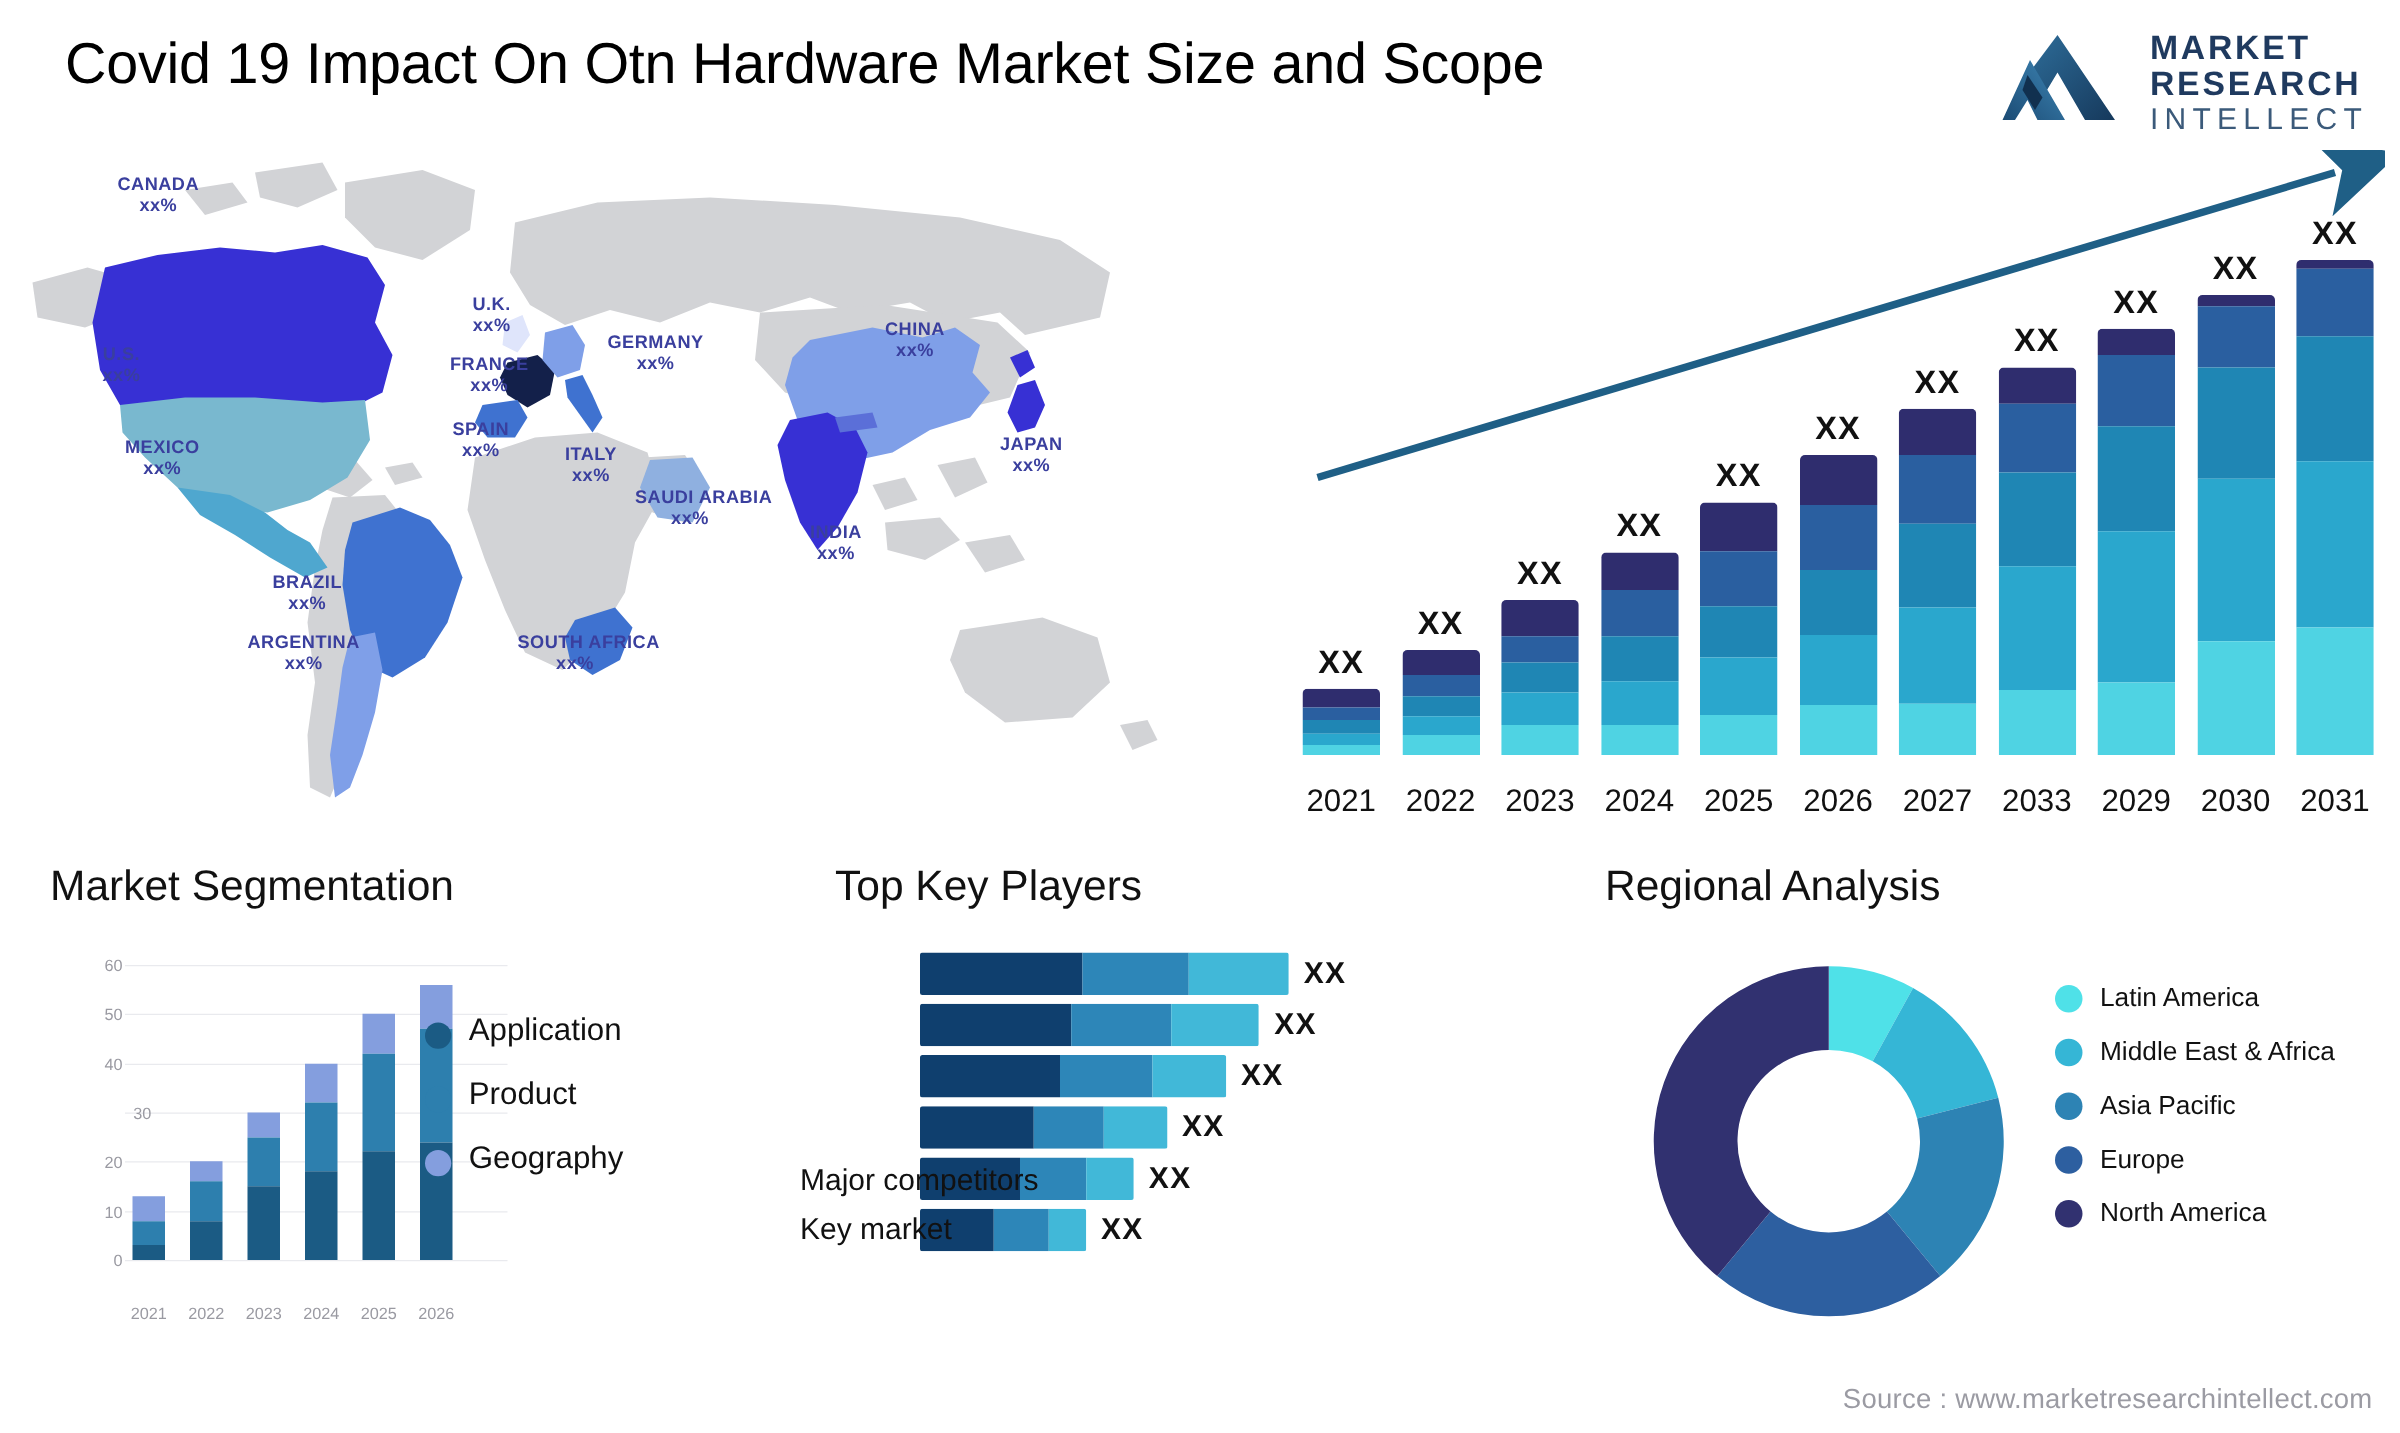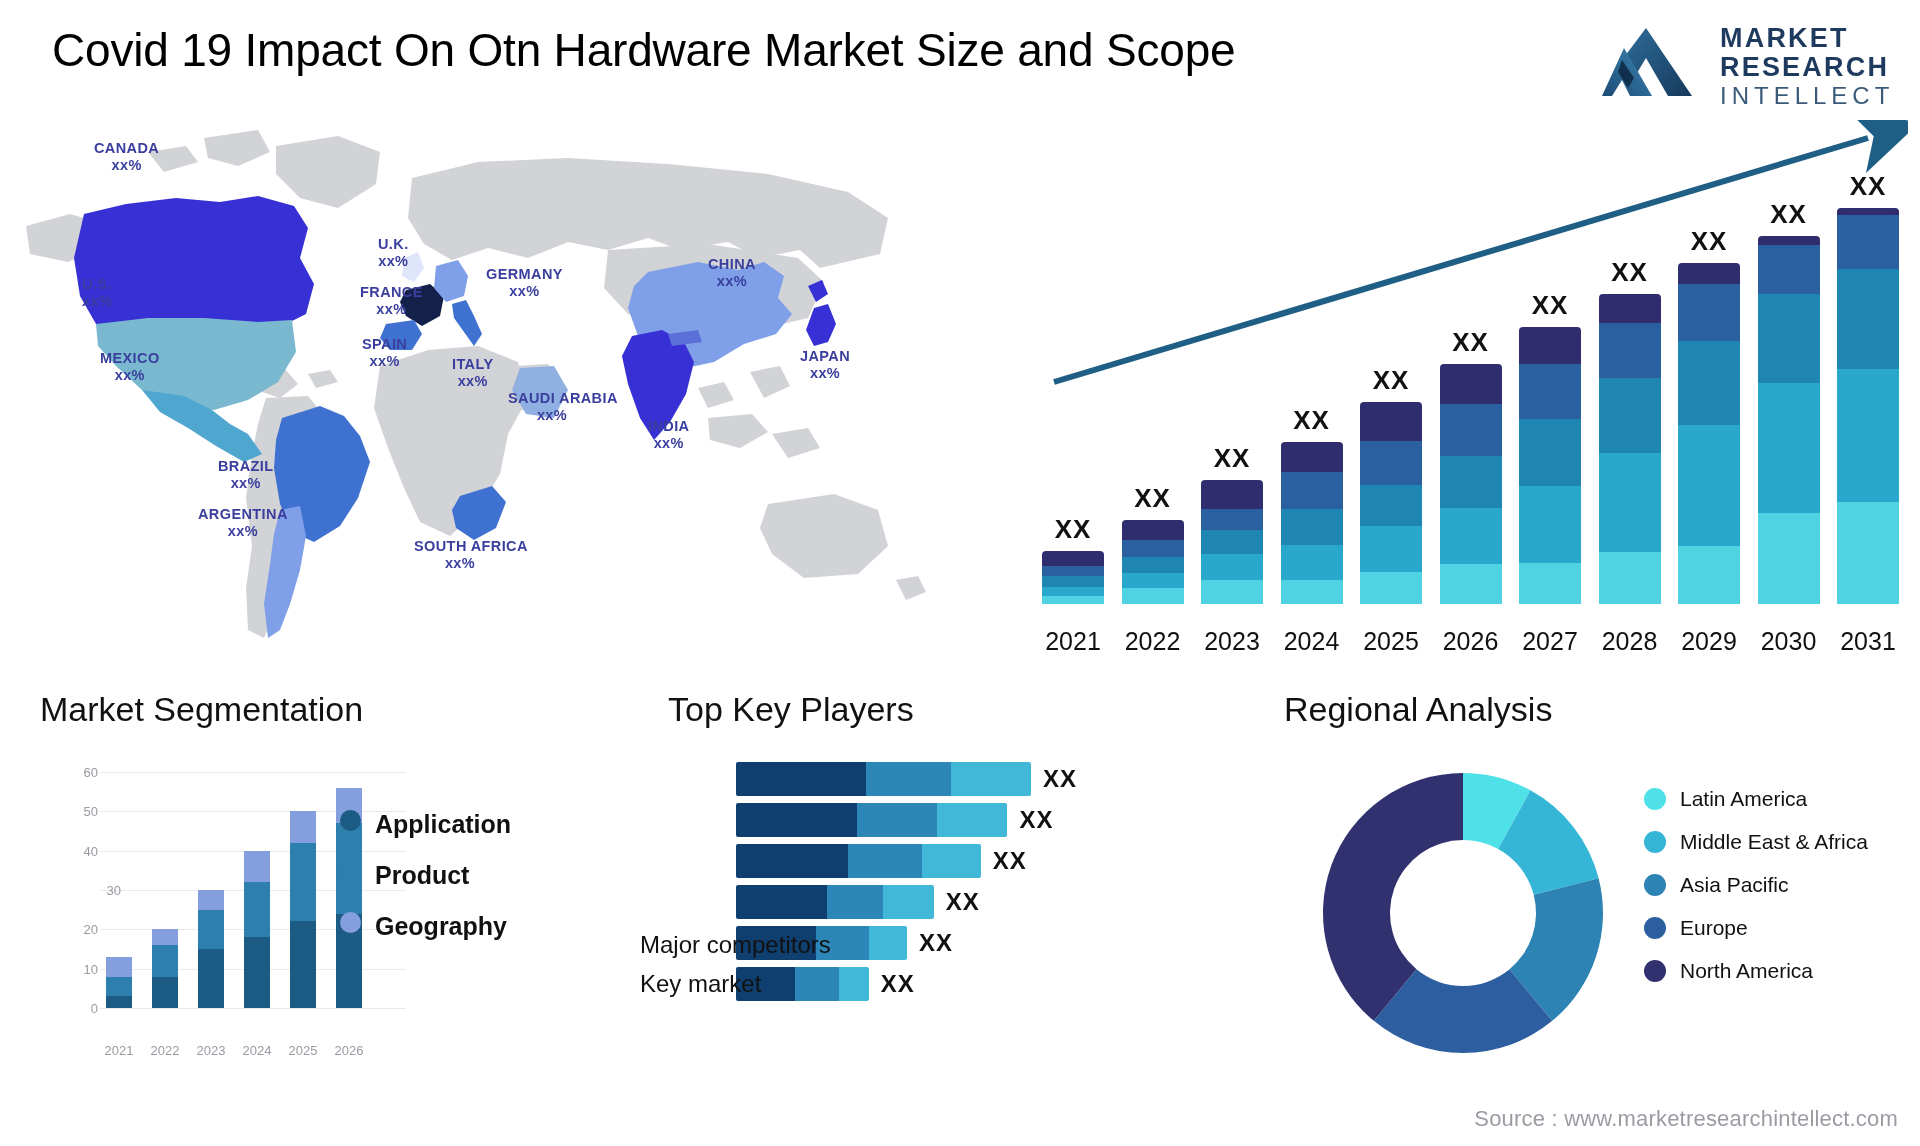--- a/index.html
+++ b/index.html
@@ -63,21 +63,21 @@
 
   
   .seg{position:absolute;left:40px;top:690px;width:600px;height:440px;}
   .seg-plot{position:absolute;left:36px;top:82px;width:330px;height:262px;}
   .gl{position:absolute;left:24px;right:0;height:1px;background:#e9eaee;}
   .gy{position:absolute;left:0;width:22px;text-align:right;font-size:13px;color:#9a9aa2;transform:translateY(-7px);}
   .sbar{position:absolute;bottom:0;width:26px;display:flex;flex-direction:column;justify-content:flex-end;}
   .sseg{width:100%;}
   .sx{position:absolute;bottom:-24px;width:46px;text-align:center;font-size:13px;color:#9a9aa2;}
   .seg-legend{position:absolute;left:300px;top:120px;}
-  .lg-row{display:flex;align-items:flex-start;margin-bottom:22px;font-weight:bold;}
+  .lg-row{display:flex;align-items:flex-end;margin-bottom:22px;}
   .lg-dot{width:21px;height:21px;border-radius:50%;margin-right:14px;flex:none;}
   .lg-lbl{font-size:25px;color:#111;}
 
   
   .players{position:absolute;left:640px;top:690px;width:660px;height:440px;}
   .plabel{position:absolute;right:0;width:auto;font-size:24px;color:#111;white-space:nowrap;text-align:right;}
   .pbar{position:absolute;height:34px;display:flex;border-radius:2px;overflow:hidden;}
   .pseg{height:100%;}
   .pval{position:absolute;font-size:24px;font-weight:bold;color:#111;letter-spacing:1px;}
 
@@ -226,21 +226,21 @@
         <span>xx%</span>
     </div>
     <div class="map-label" style="left:444px;top:238px;">
       <span>ITALY</span>
         <span>xx%</span>
     </div>
     <div class="map-label" style="left:500px;top:272px;width:88px;">
       <span>SAUDI ARABIA</span>
         <span>xx%</span>
     </div>
-    <div class="map-label" style="left:406px;top:388px;width:92px;margin-top:32px;">
+    <div class="map-label" style="left:406px;top:388px;width:92px;">
       <span>SOUTH AFRICA</span>
         <span>xx%</span>
     </div>
     <div class="map-label" style="left:700px;top:138px;">
       <span>CHINA</span>
         <span>xx%</span>
     </div>
     <div class="map-label" style="left:640px;top:300px;">
       <span>INDIA</span>
         <span>xx%</span>
@@ -323,21 +323,21 @@
           <div class="gseg" style="background: rgb(79, 211, 227); flex: 34 0 0px;"></div>
         </div>
         <div class="gyear" style="left: 489px; bottom: -52px;">2027</div>
         <div class="gbar" style="left: 568.5px; height: 309.6px;">
           <div class="gseg" style="background: rgb(47, 45, 110); flex: 24 0 0px;"></div>
           <div class="gseg" style="background: rgb(42, 95, 160); flex: 46 0 0px;"></div>
           <div class="gseg" style="background: rgb(31, 134, 180); flex: 62 0 0px;"></div>
           <div class="gseg" style="background: rgb(42, 167, 205); flex: 83 0 0px;"></div>
           <div class="gseg" style="background: rgb(79, 211, 227); flex: 43 0 0px;"></div>
         </div>
-        <div class="gyear" style="left: 568.5px; bottom: -52px;">2028</div>
+        <div class="gyear" style="left: 568.5px; bottom: -52px;">2033</div>
         <div class="gbar" style="left: 648px; height: 340.8px;">
           <div class="gseg" style="background: rgb(47, 45, 110); flex: 17 0 0px;"></div>
           <div class="gseg" style="background: rgb(42, 95, 160); flex: 48 0 0px;"></div>
           <div class="gseg" style="background: rgb(31, 134, 180); flex: 70 0 0px;"></div>
           <div class="gseg" style="background: rgb(42, 167, 205); flex: 101 0 0px;"></div>
           <div class="gseg" style="background: rgb(79, 211, 227); flex: 48 0 0px;"></div>
         </div>
         <div class="gyear" style="left: 648px; bottom: -52px;">2029</div>
         <div class="gbar" style="left: 727.5px; height: 368.4px;">
           <div class="gseg" style="background: rgb(47, 45, 110); flex: 8 0 0px;"></div>

